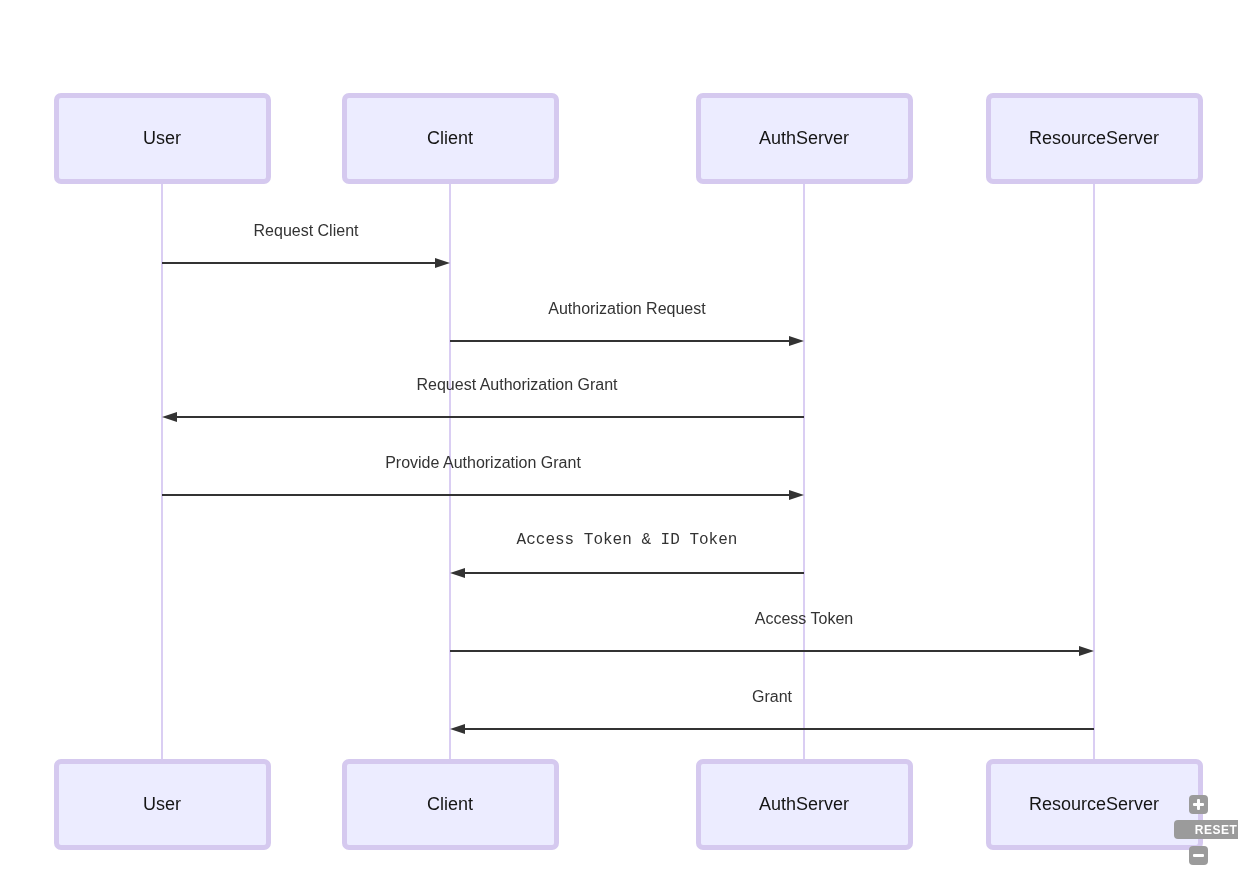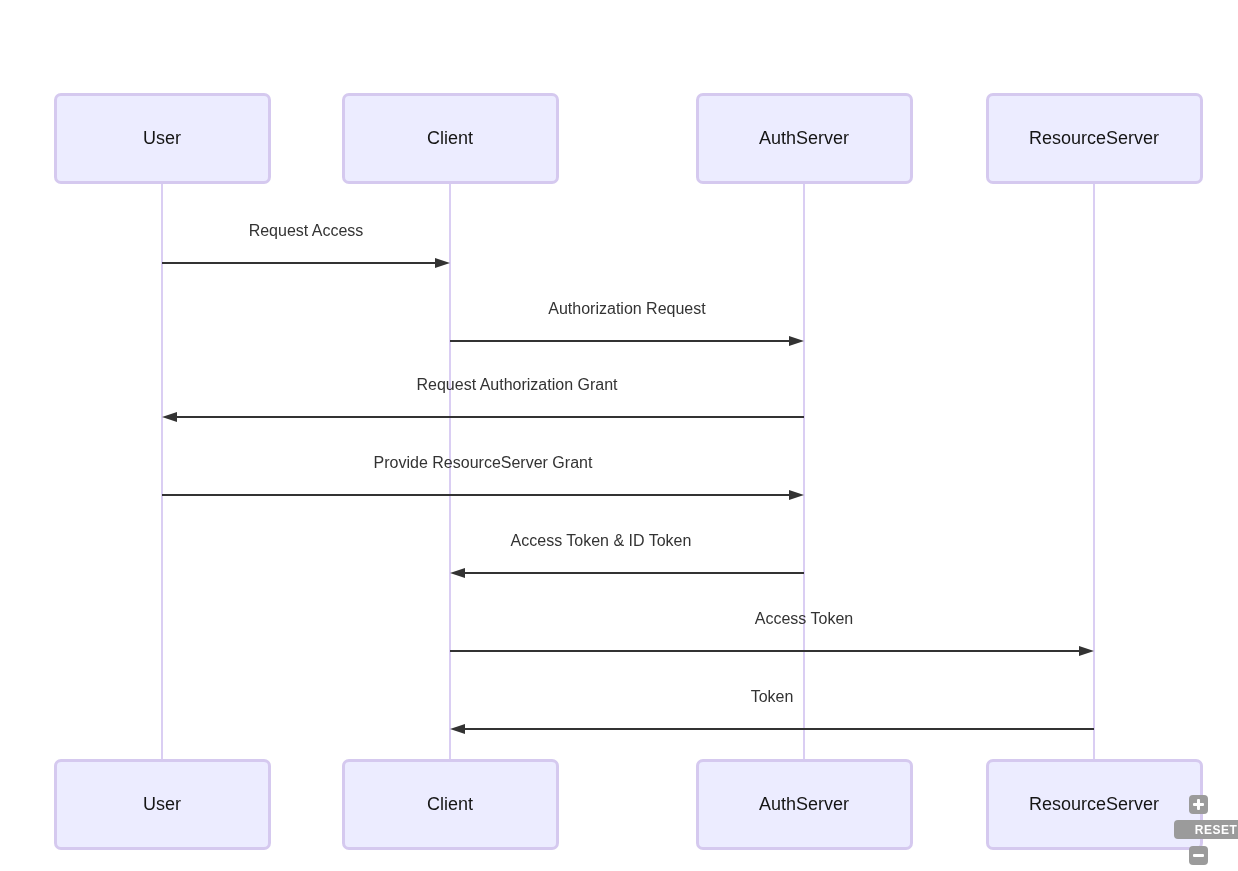--- a/index.html
+++ b/index.html
@@ -14,21 +14,21 @@
     background: #ffffff;
     font-family: "Liberation Sans", sans-serif;
     overflow: hidden;
   }
   .actor-box {
     position: absolute;
     box-sizing: border-box;
     width: 217px;
     height: 91px;
     background: #ECECFF;
-    border: 3px solid #7f1d1d;
+    border: 5px solid #7f1d1d;
     border-radius: 7px;
     display: flex;
     align-items: center;
     justify-content: center;
     font-size: 18px;
     color: #151515;
     z-index: 2;
   }
   .lifeline {
     position: absolute;
@@ -140,32 +140,32 @@
     </div>
     <div class="lifeline" style="left: 1093px; top: 184px; height: 575px; background: rgb(218, 206, 243);"></div>
     <div class="actor-box" style="left: 985.5px; top: 93px; background: rgb(236, 236, 255); border-color: rgb(213, 201, 239); color: rgb(21, 21, 21);">
       <span>ResourceServer</span>
     </div>
     <div class="actor-box" style="left: 985.5px; top: 759px; background: rgb(236, 236, 255); border-color: rgb(213, 201, 239); color: rgb(21, 21, 21);">
       <span>ResourceServer</span>
     </div>
     <div class="msg-line" style="left: 162px; width: 274px; top: 262px; background: rgb(51, 51, 51);"></div>
     <div class="msg-arrowhead right" style="left: 435px; top: 258px;"></div>
-    <div class="msg-label" style="left: 306px; top: 220px; color: rgb(51, 51, 51);">Request Access</div>
+    <div class="msg-label" style="left: 306px; top: 220px; color: rgb(51, 51, 51);">Request Client</div>
     <div class="msg-line" style="left: 450px; width: 340px; top: 340px; background: rgb(51, 51, 51);"></div>
     <div class="msg-arrowhead right" style="left: 789px; top: 336px;"></div>
     <div class="msg-label" style="left: 627px; top: 298px; color: rgb(51, 51, 51); text-align: center;">Authorization Request</div>
     <div class="msg-line" style="left: 176px; width: 628px; top: 416px; background: rgb(51, 51, 51);"></div>
     <div class="msg-arrowhead left" style="left: 162px; top: 412px;"></div>
     <div class="msg-label" style="left: 483px; top: 374px; color: rgb(51, 51, 51); margin-left: 34px;">Request Authorization Grant</div>
     <div class="msg-line" style="left: 162px; width: 628px; top: 494px; background: rgb(51, 51, 51);"></div>
     <div class="msg-arrowhead right" style="left: 789px; top: 490px;"></div>
-    <div class="msg-label" style="left: 483px; top: 452px; color: rgb(51, 51, 51);">Provide ResourceServer Grant</div>
+    <div class="msg-label" style="left: 483px; top: 452px; color: rgb(51, 51, 51);">Provide Authorization Grant</div>
     <div class="msg-line" style="left: 464px; width: 340px; top: 572px; background: rgb(51, 51, 51);"></div>
     <div class="msg-arrowhead left" style="left: 450px; top: 568px;"></div>
-    <div class="msg-label" style="left: 601px; top: 530px; color: rgb(51, 51, 51);">Access Token &amp; ID Token</div>
+    <div class="msg-label" style="left: 627px; top: 530px; color: rgb(51, 51, 51); font-family: Liberation Mono, monospace;">Access Token &amp; ID Token</div>
     <div class="msg-line" style="left: 450px; width: 630px; top: 650px; background: rgb(51, 51, 51);"></div>
     <div class="msg-arrowhead right" style="left: 1079px; top: 646px;"></div>
     <div class="msg-label" style="left: 804px; top: 608px; color: rgb(51, 51, 51);">Access Token</div>
     <div class="msg-line" style="left: 464px; width: 630px; top: 728px; background: rgb(51, 51, 51);"></div>
     <div class="msg-arrowhead left" style="left: 450px; top: 724px;"></div>
-    <div class="msg-label" style="left: 772px; top: 686px; color: rgb(51, 51, 51);">Token</div>
+    <div class="msg-label" style="left: 772px; top: 686px; color: rgb(51, 51, 51);">Grant</div>
   </div>
 
 </body></html>

